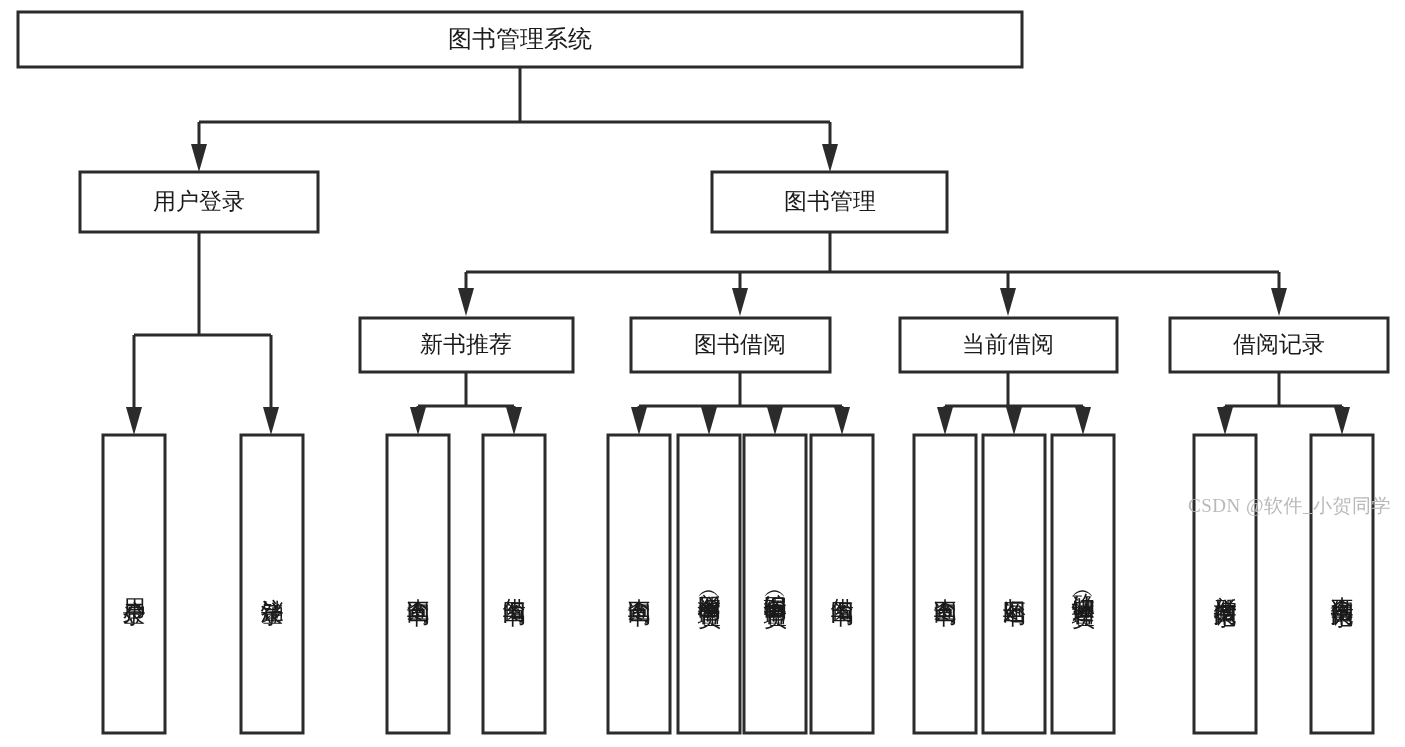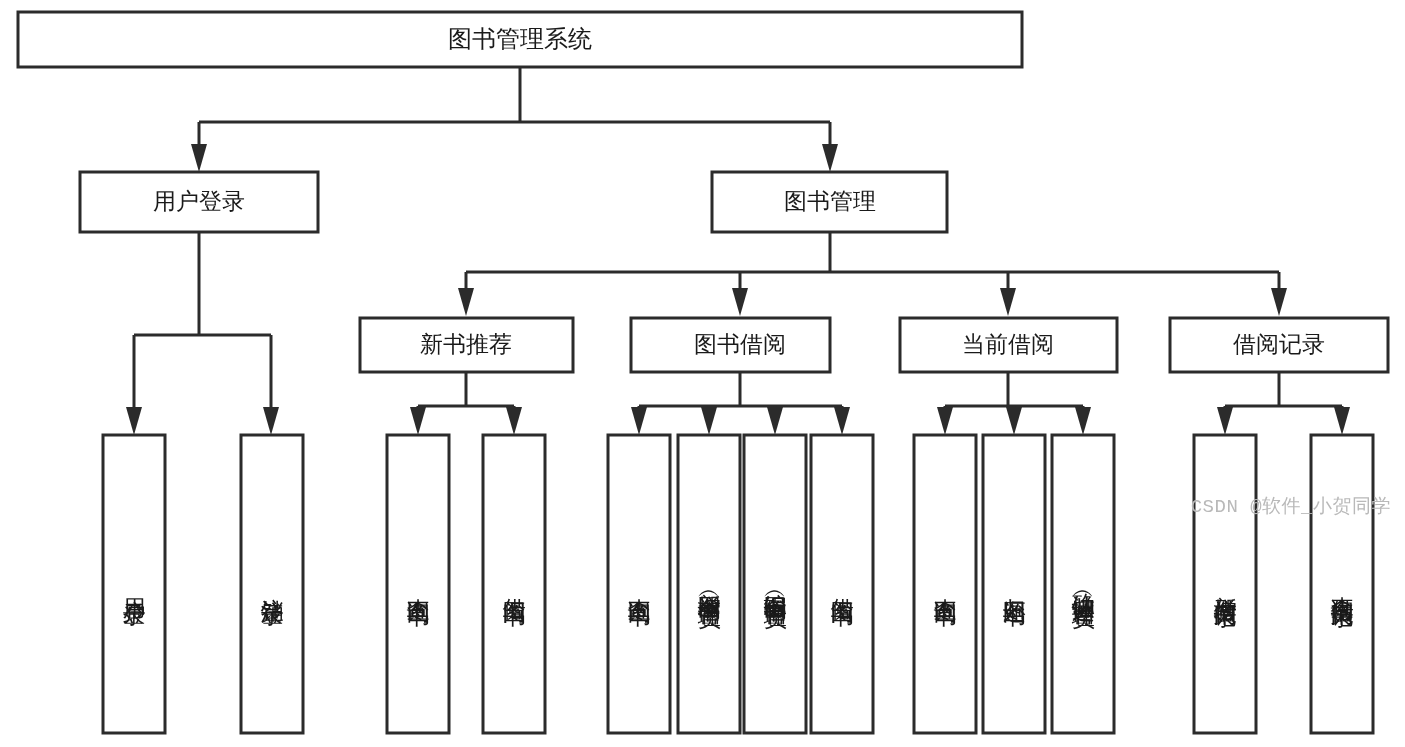--- a/index.html
+++ b/index.html
@@ -64,21 +64,21 @@
     white-space: nowrap;
     display: flex;
     align-items: center;
     justify-content: center;
     pointer-events: none;
   }
   .watermark {
     position: absolute;
     right: 14px;
     bottom: 6px;
-    font-family: Liberation Mono, monospace;
+    font-family: Liberation Serif, serif;
     font-size: 19px;
     color: #b9b9b9;
     letter-spacing: 0.5px;
     white-space: nowrap;
   }
 </style>
 </head>
 <body>
 
 <div id="diagram-root">

